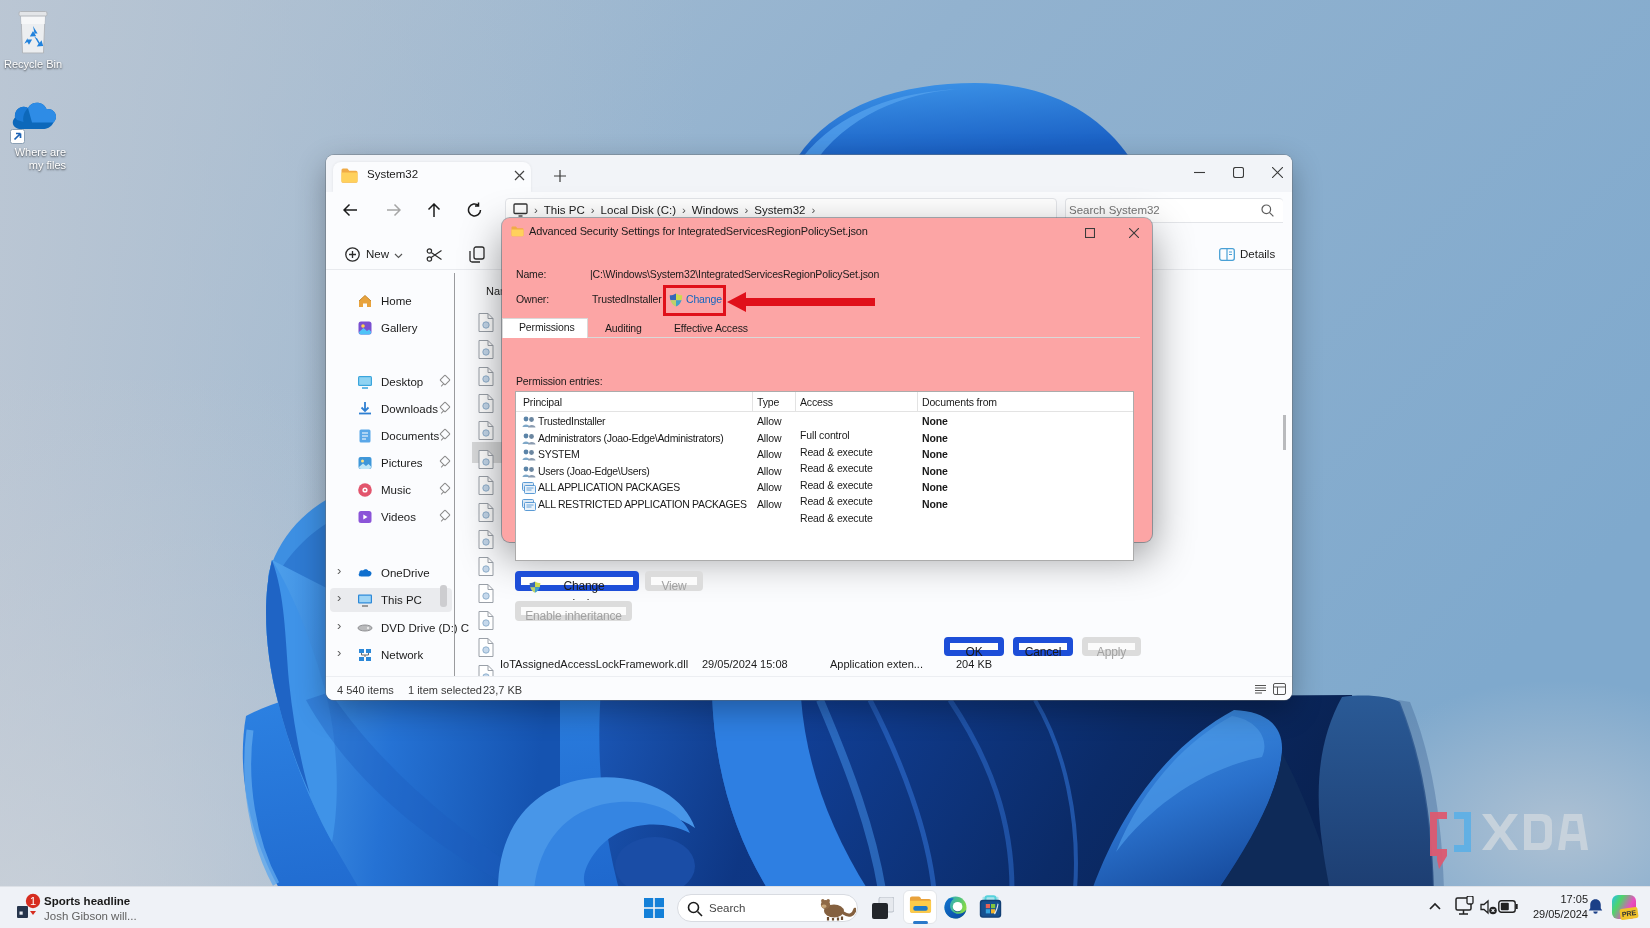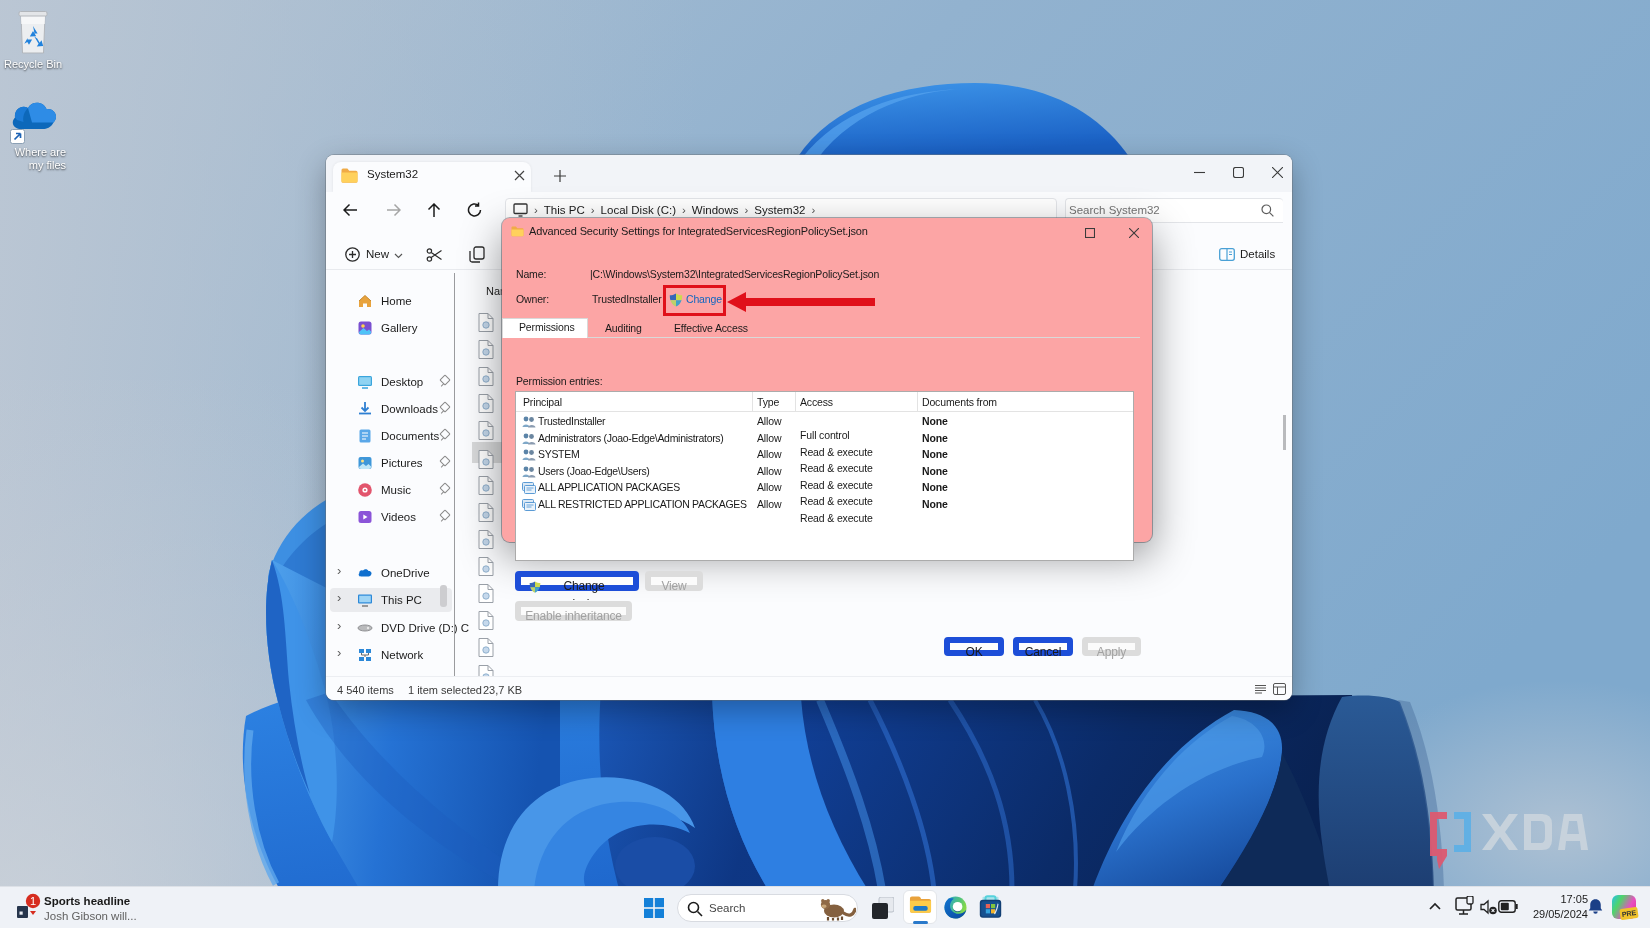--- a/index.html
+++ b/index.html
@@ -384,20 +384,26 @@
         <use href="#doc" y="163"></use>
         <use href="#doc" y="190"></use>
         <use href="#doc" y="217"></use>
         <use href="#doc" y="244"></use>
         <use href="#doc" y="271"></use>
         <use href="#doc" y="298"></use>
         <use href="#doc" y="325"></use>
         <use href="#doc" y="352"></use>
   </svg>
 
+  <div class="abs" style="left:152px;top:503px;width:810px;height:17px;font-size:11px;color:#1b1b1b;white-space:nowrap">
+    <span style="position:absolute;left:22px">IoTAssignedAccessLockFramework.dll</span>
+    <span style="position:absolute;left:224px">29/05/2024 15:08</span>
+    <span style="position:absolute;left:352px">Application exten...</span>
+    <span style="position:absolute;left:478px">204 KB</span>
+  </div>
 
   <div class="abs" style="left:957px;top:260px;width:3px;height:35px;background:#b9babd"></div>
 
   <div class="abs" style="left:0;top:521px;width:966px;height:24px;background:#fbfcfe;border-top:1px solid #eceef2;border-radius:0 0 8px 8px"></div>
   <div class="abs" style="left:11px;top:529px;font-size:11px;color:#3a3a3a">4 540 items</div>
   <div class="abs" style="left:82px;top:529px;font-size:11px;color:#3a3a3a">1 item selected</div>
   <div class="abs" style="left:157px;top:529px;font-size:11px;color:#3a3a3a">23,7 KB</div>
   <svg class="abs" style="left:928px;top:529px" width="13" height="11" viewBox="0 0 13 11">
         <path d="M1 1.5 h11 M1 4 h11 M1 6.5 h11 M1 9 h7" stroke="#555" stroke-width="1"></path>
       </svg>

